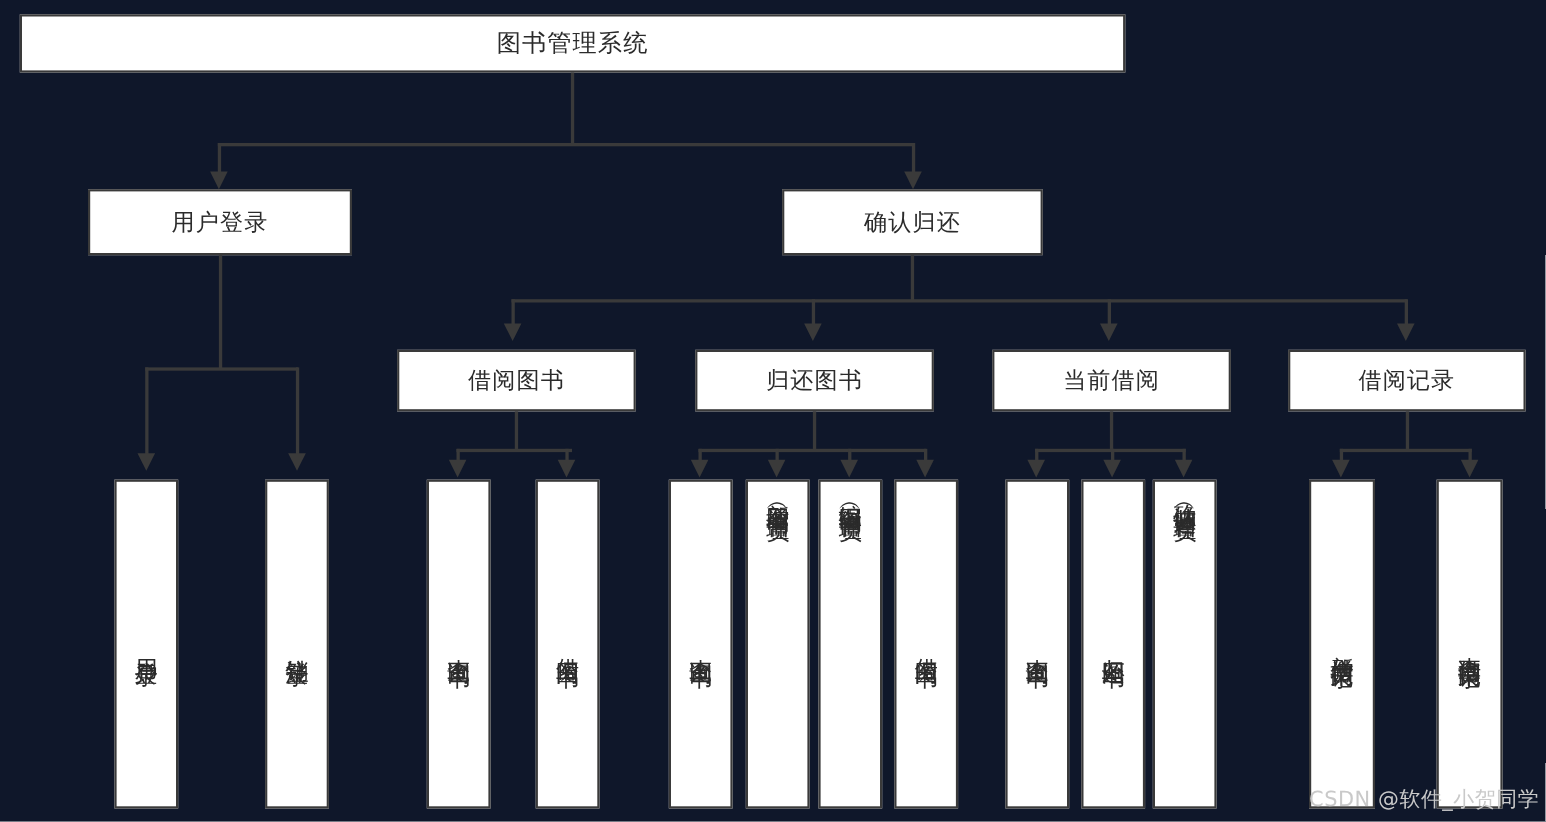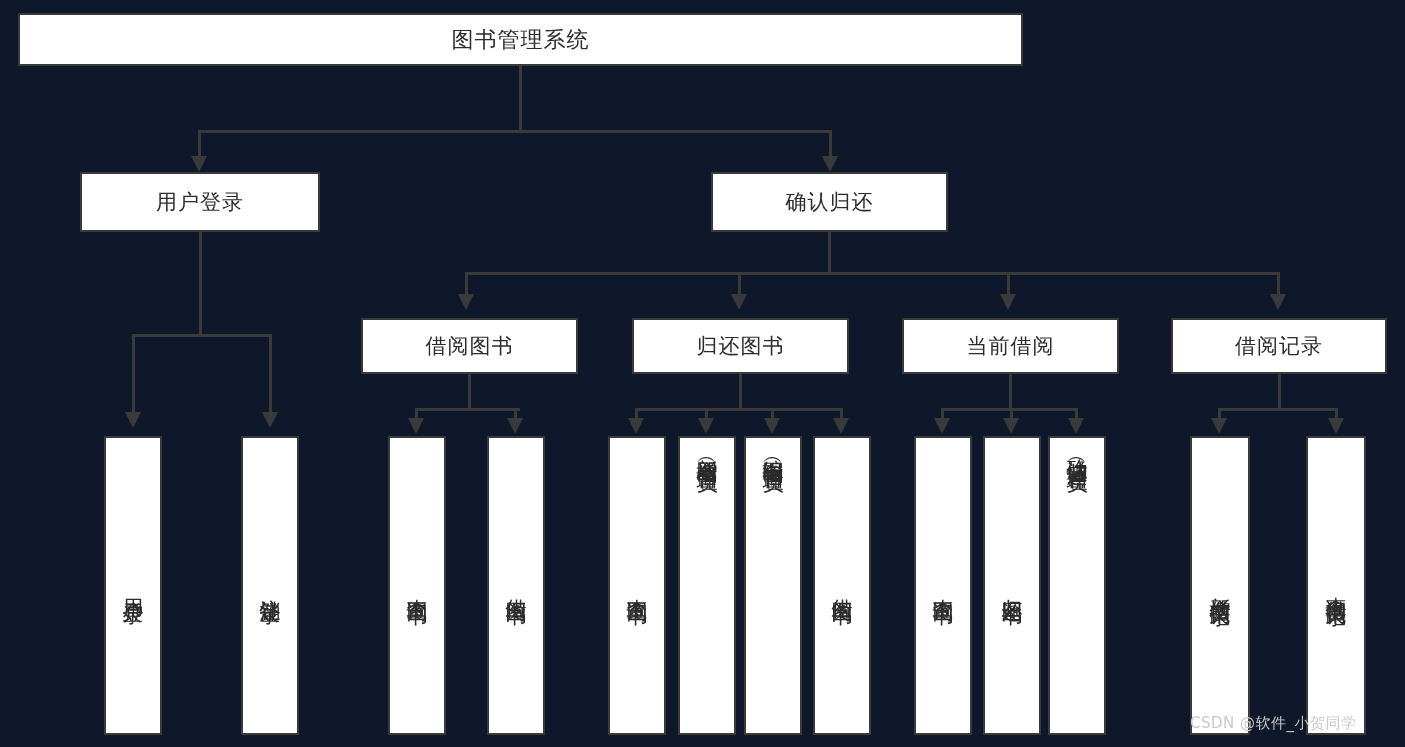--- a/index.html
+++ b/index.html
@@ -57,21 +57,21 @@
     position:absolute;
     width:0;height:0;
     border-left:8px solid transparent;
     border-right:8px solid transparent;
     border-top:16px solid #3a3a3a;
   }
   
   #watermark{
     position:absolute;
     color:#c9c9c9;
-    font-size:15px;
+    font-size:19px;
     white-space:nowrap;
     letter-spacing:0.5px;
     pointer-events:none;
   }
 </style>
 </head>
 <body>
 
 <div id="stage">
 

